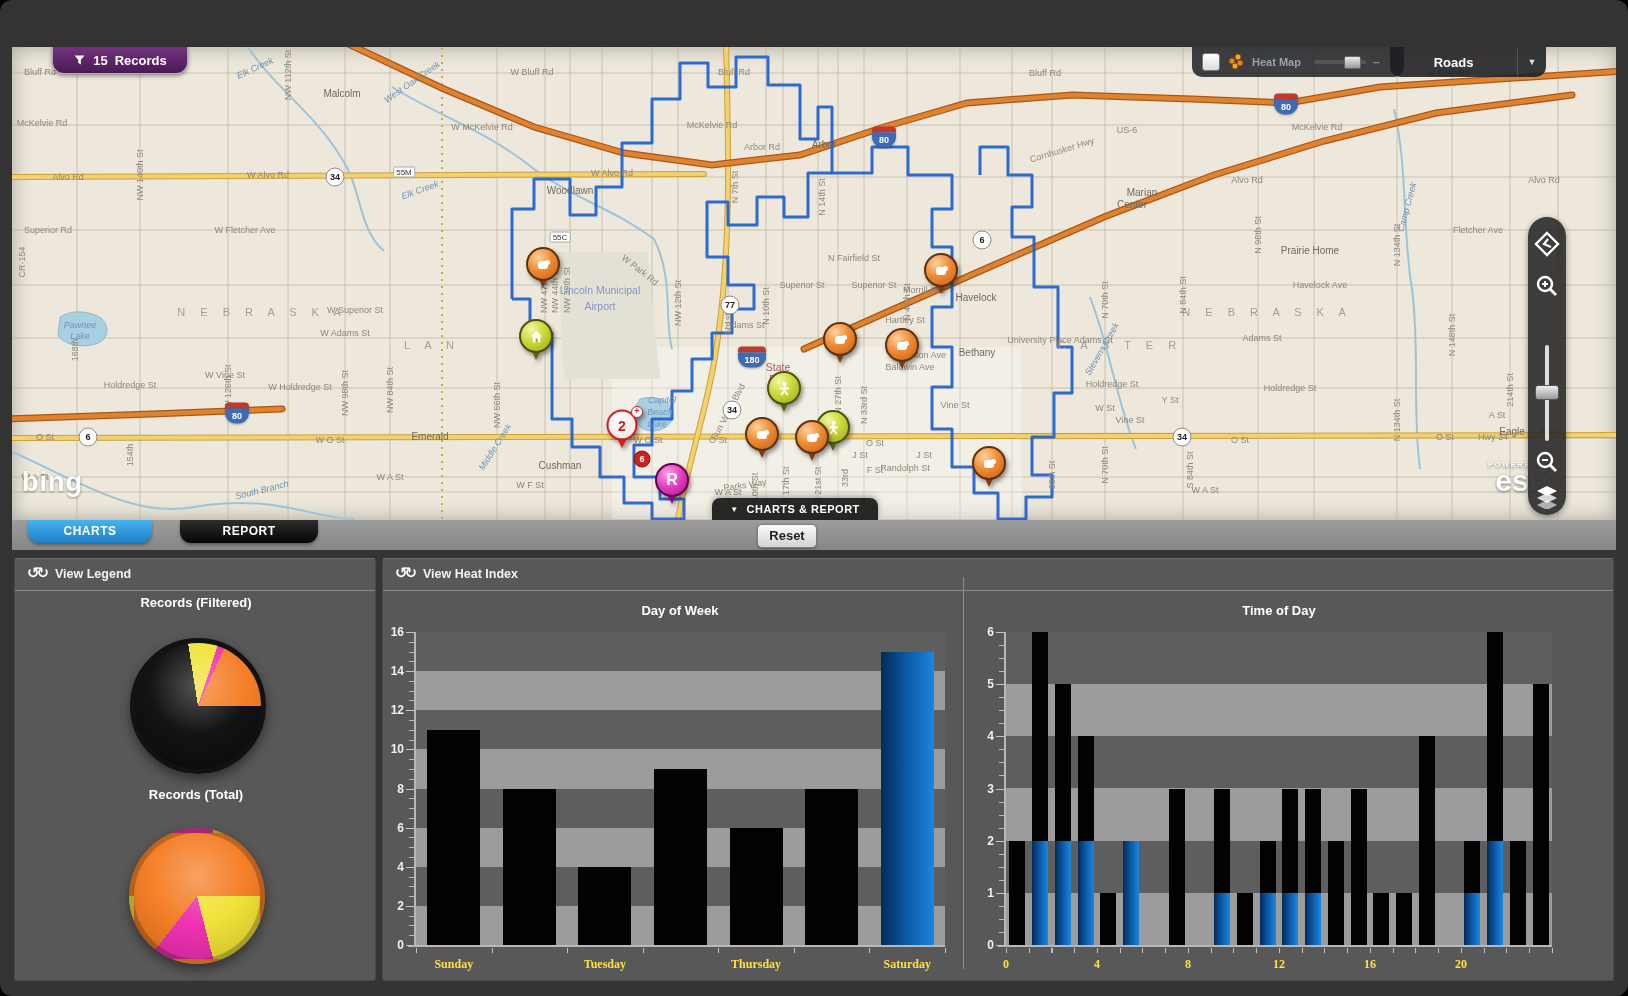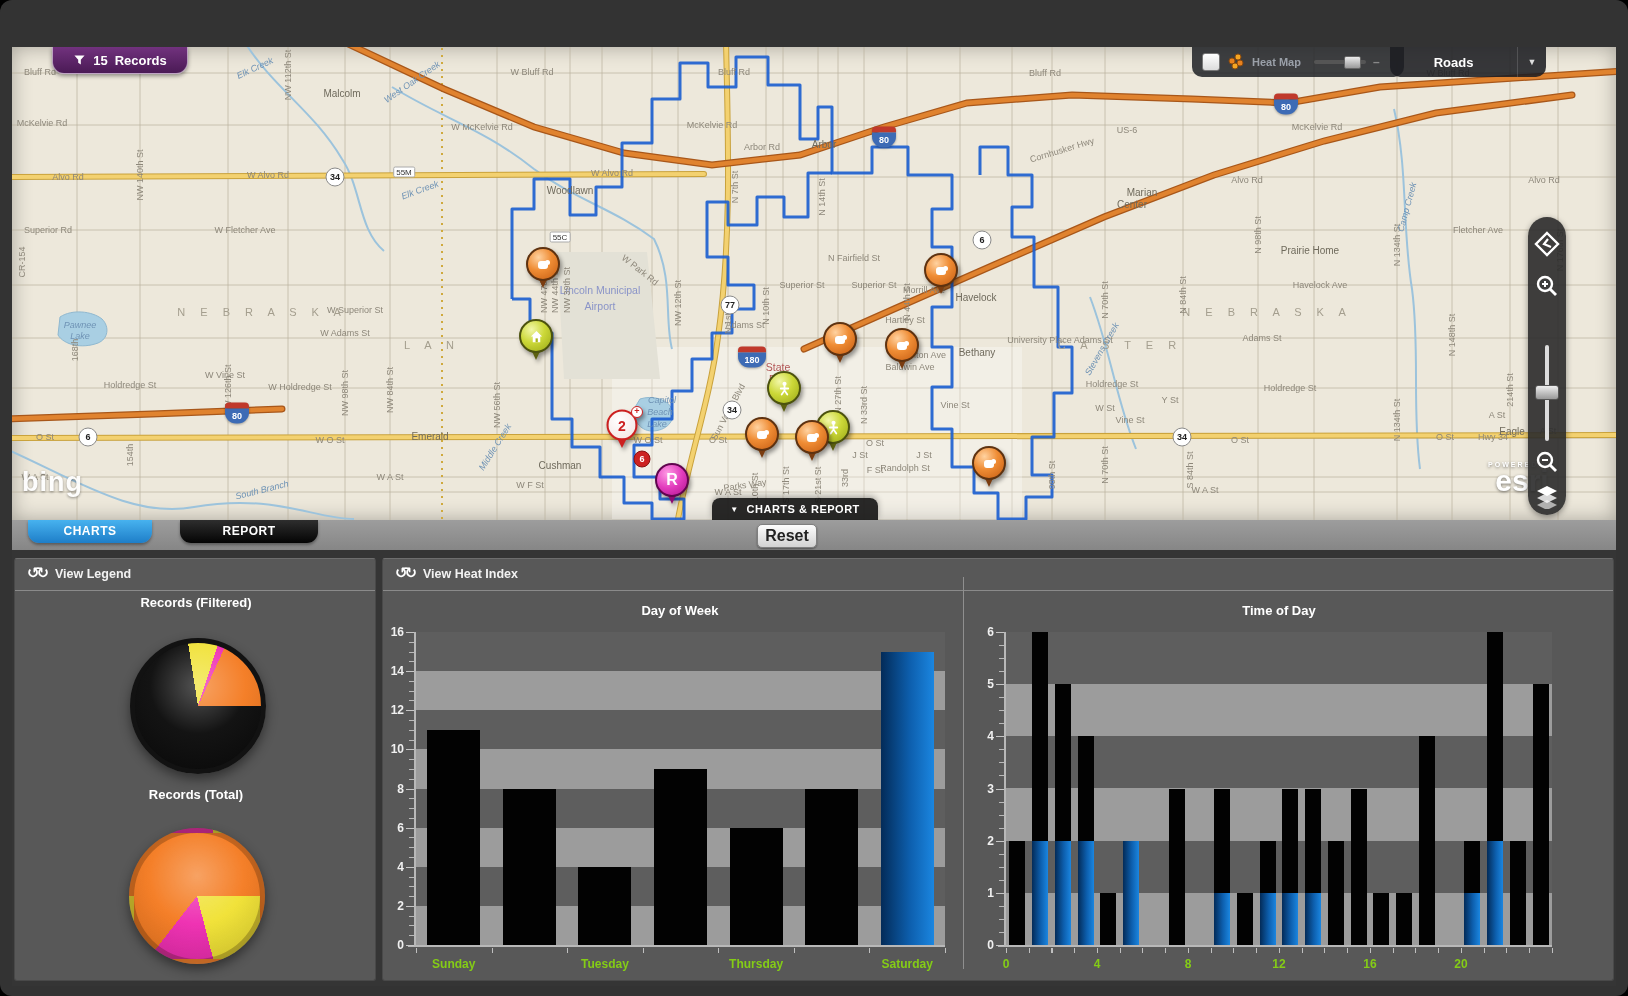--- a/index.html
+++ b/index.html
@@ -63,37 +63,37 @@
   #esri .p{font-size:7px;font-weight:bold;letter-spacing:2px;}
   #esri .e{font-size:30px;font-weight:bold;line-height:26px;}
   #mtoolbar{position:absolute;left:1516px;top:170px;width:38px;height:298px;border-radius:19px;background:rgba(42,42,42,.9);box-shadow:0 2px 6px rgba(0,0,0,.4);}
   .tbi{position:absolute;left:50%;transform:translateX(-50%);color:#fff;}
   #tb-slider{position:absolute;left:50%;transform:translateX(-50%);top:128px;width:4px;height:96px;background:#ddd;border-radius:2px;}
   #tb-handle{position:absolute;left:50%;transform:translateX(-50%);top:168px;width:22px;height:13px;border-radius:3px;background:linear-gradient(#eee,#999);border:1px solid #555;}
   
   #strip{position:absolute;left:12px;top:520px;width:1604px;height:30px;background:linear-gradient(#9d9d9d,#868686);}
   #tab-charts{position:absolute;left:28px;top:520px;width:124px;height:23px;border-radius:0 0 11px 11px;background:linear-gradient(#47b2ef,#1e7ec8);color:#fff;font-size:12px;font-weight:bold;letter-spacing:.5px;text-align:center;line-height:22px;box-shadow:0 2px 3px rgba(0,0,0,.35);}
   #tab-report{position:absolute;left:160px;top:520px;width:138px;height:23px;border-radius:0 0 11px 11px;background:linear-gradient(#2e2e2e,#040404);color:#fff;font-size:12px;font-weight:bold;letter-spacing:.5px;text-align:center;line-height:22px;box-shadow:0 2px 3px rgba(0,0,0,.35);margin-left:20px;}
-  #btn-reset{position:absolute;left:757px;top:524px;width:58px;height:22px;border-radius:5px;background:linear-gradient(#fdfdfd,#d2d2d2);border:1px solid #7f7f7f;color:#222;font-size:16px;font-weight:bold;text-align:center;line-height:21px;box-shadow:0 1px 2px rgba(0,0,0,.4);}
+  #btn-reset{position:absolute;left:757px;top:524px;width:58px;height:22px;border-radius:5px;background:linear-gradient(#fdfdfd,#d2d2d2);border:1px solid #7f7f7f;color:#222;font-size:13px;font-weight:bold;text-align:center;line-height:21px;box-shadow:0 1px 2px rgba(0,0,0,.4);}
   
   #bottom{position:absolute;left:12px;top:550px;width:1604px;height:436px;background:#353535;}
   .panel{position:absolute;top:8px;height:423px;background:#585858;border:1px solid #494949;border-top:1px solid #6e6e6e;border-radius:3px;box-sizing:border-box;}
   #panel-legend{left:2px;width:362px;}
   #panel-heat{left:370px;width:1232px;}
   .phead{position:absolute;left:0;top:0;width:100%;height:31px;}
   .phead .ric{position:absolute;left:12px;top:5px;color:#fff;font-size:15px;font-weight:bold;letter-spacing:-3px;}
   .phead .ptxt{position:absolute;left:40px;top:8px;color:#f2f2f2;font-size:12.5px;font-weight:bold;}
   .pdiv{position:absolute;left:0;top:31px;width:100%;height:1px;background:#9b9b9b;opacity:.75;}
   .ctitle{position:absolute;color:#fff;font-size:13px;font-weight:bold;transform:translateX(-50%);white-space:nowrap;}
   .pie{position:absolute;width:126px;height:126px;border-radius:50%;box-shadow:0 5px 12px rgba(0,0,0,.45);}
   #pie1{border:5px solid #121212;}
   #pie2{border:5px solid rgba(40,20,5,.25);}
   #chart-divider{position:absolute;left:580px;top:18px;width:1px;height:392px;background:#8f8f8f;}
   .ylab{position:absolute;color:#f0f0f0;font-size:12px;font-weight:bold;text-align:right;width:26px;transform:translateY(-50%);}
-  .xlab{position:absolute;color:#84cc16;font-size:12px;font-weight:bold;text-align:left;transform:translateX(-50%);white-space:nowrap;}
+  .xlab{position:absolute;color:#fde047;font-size:12px;font-weight:bold;text-align:left;transform:translateX(-50%);white-space:nowrap;font-family:Liberation Serif, serif;}
   .plot{position:absolute;}
   .axis{position:absolute;background:#b8b8b8;}
   .tickstrip{position:absolute;}
   .majtick{position:absolute;background:#c5c5c5;}
   .bar{position:absolute;}
   .bar-black{background:#020202;}
   .bar-blue{background:linear-gradient(90deg,#032b58,#0d5fae 55%,#1b86e0);}
 </style>
 </head>
 <body>

